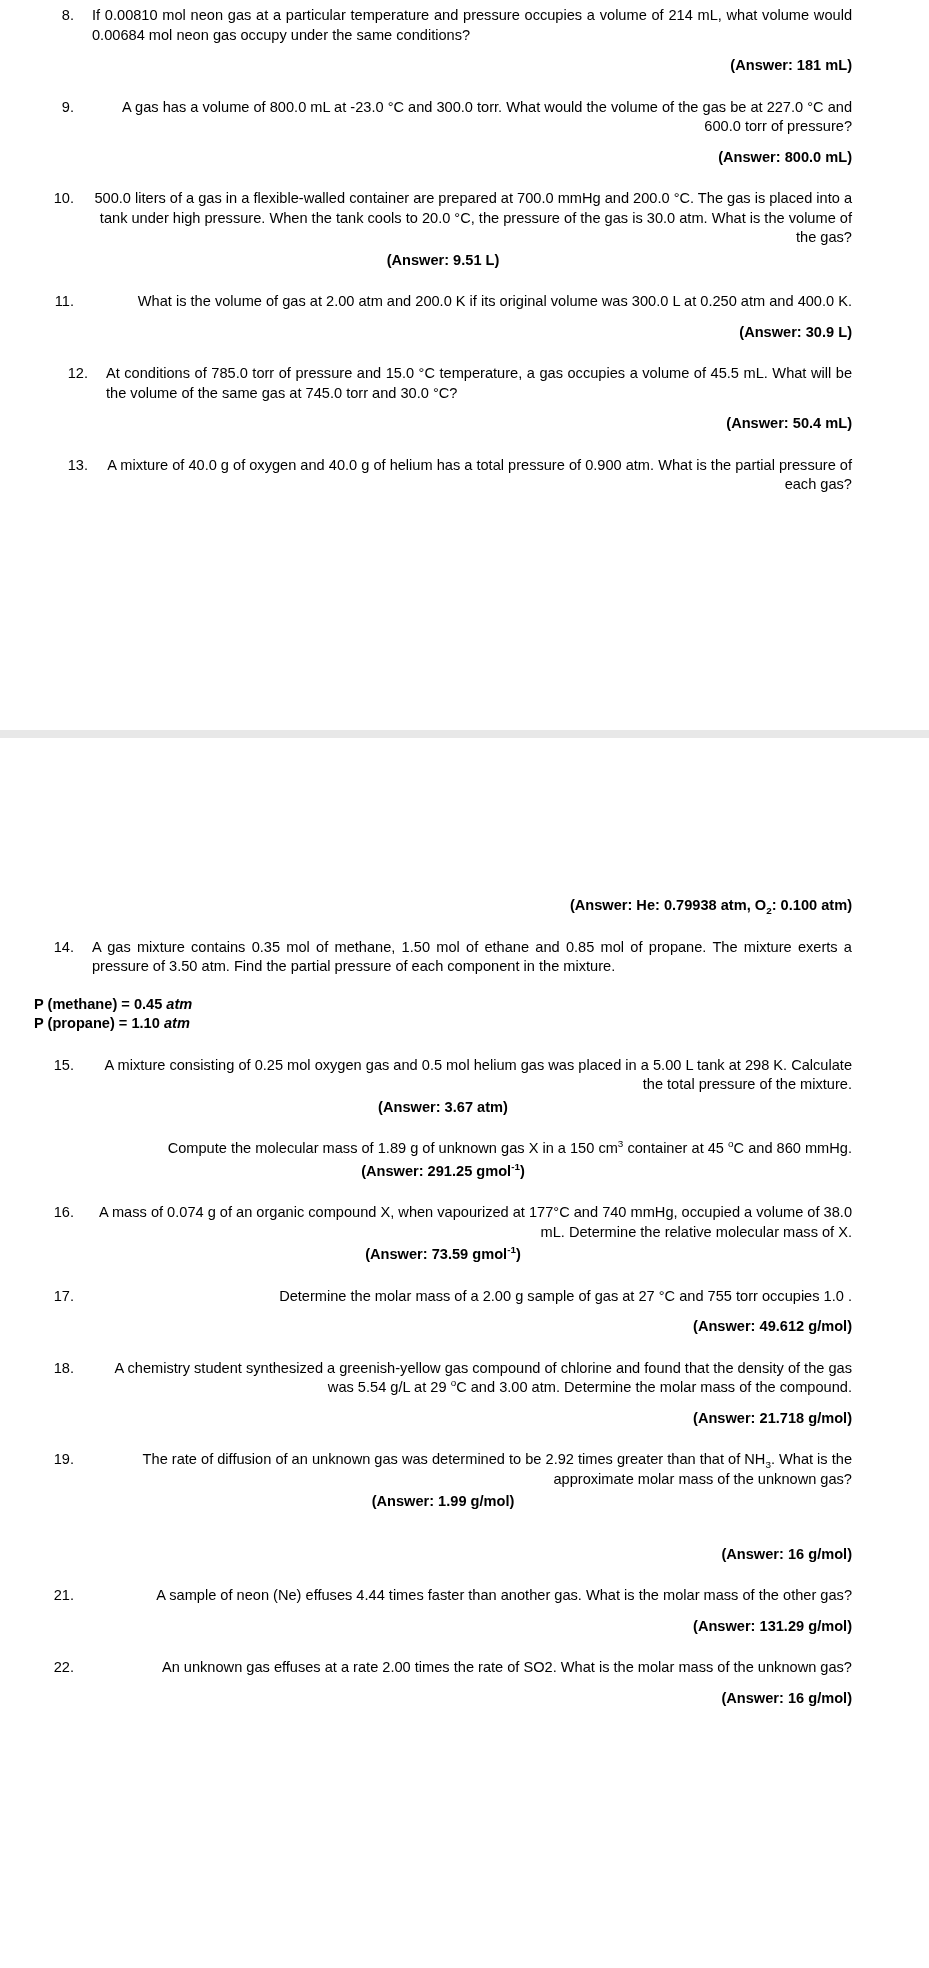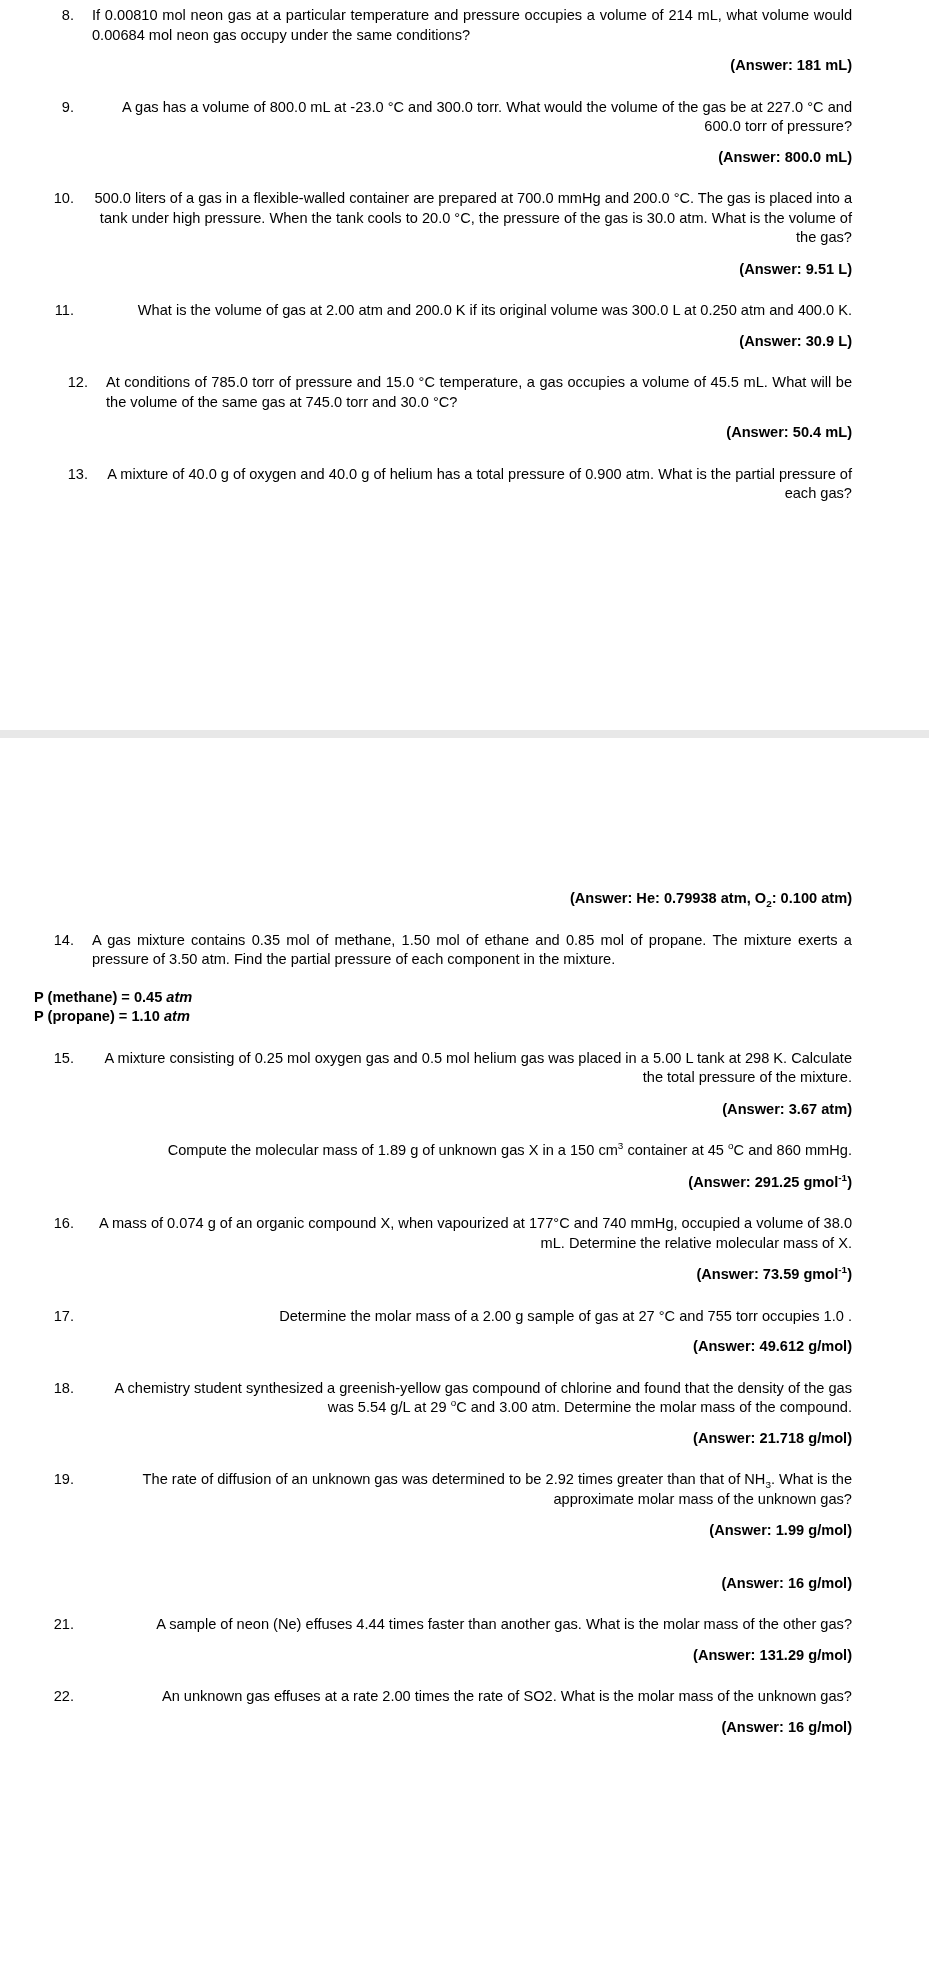--- a/index.html
+++ b/index.html
@@ -26,21 +26,21 @@
   .page-one {
     padding: 6px 77px 0 34px;
     height: 730px;
   }
   .page-gap {
     height: 8px;
     background: #e8e8e8;
     width: 100%;
   }
   .page-two {
-    padding: 0 77px 0 34px;
+    padding: 7px 77px 0 34px;
     height: 1230px;
     border-radius: 26px;
   }
   .spacer-top {
     height: 140px;
   }
 
   
   .qrow {
     display: flex;
@@ -76,21 +76,22 @@
     text-align: right;
   }
   .answer {
     text-align: right;
     font-weight: bold;
     font-size: 14.6px;
     line-height: 19.5px;
     margin-top: 11px;
   }
   .answer.tight {
-    margin-top: 12px;
+    margin-top: 3px;
+    text-align: center;
   }
   .answer-lines {
     text-align: left;
     font-weight: bold;
     font-size: 14.6px;
     line-height: 19.5px;
     margin-top: 18px;
   }
   .answer-lines .unit {
     font-style: italic;

